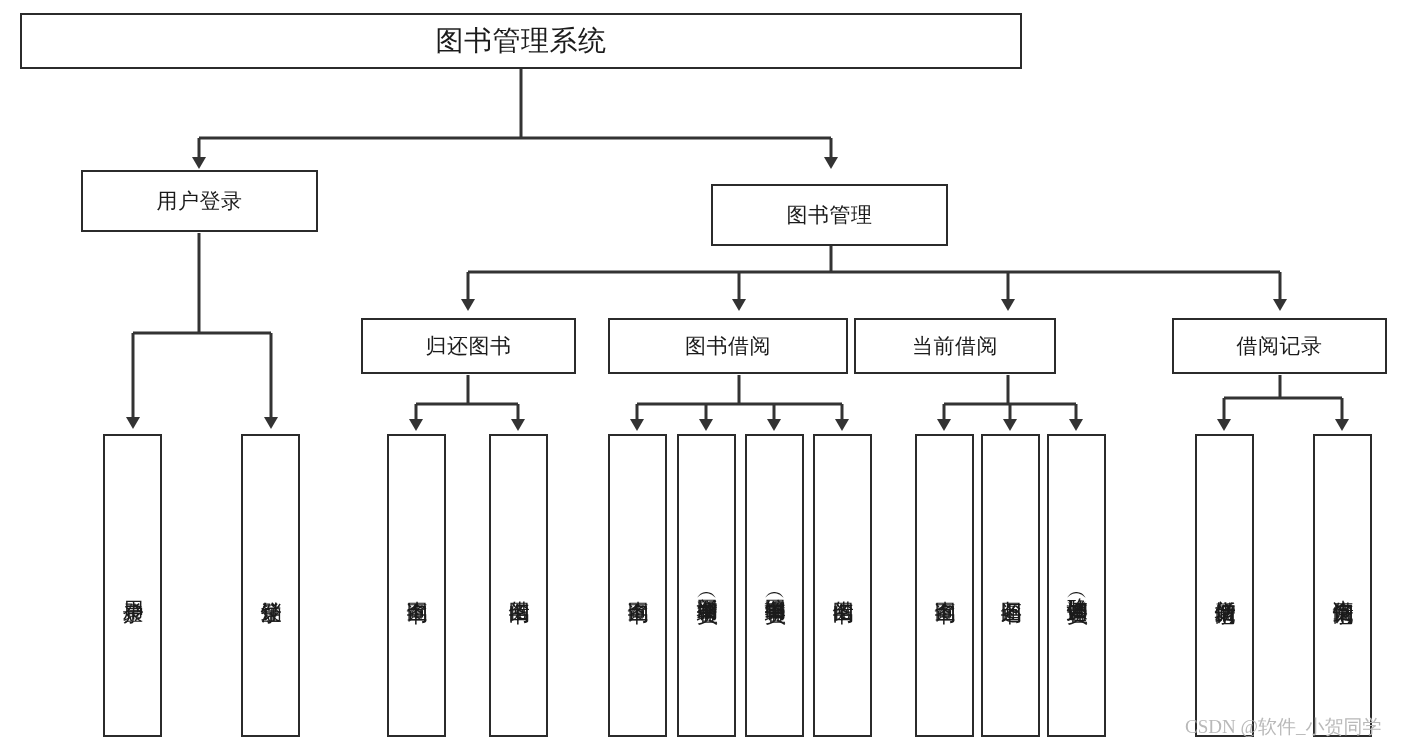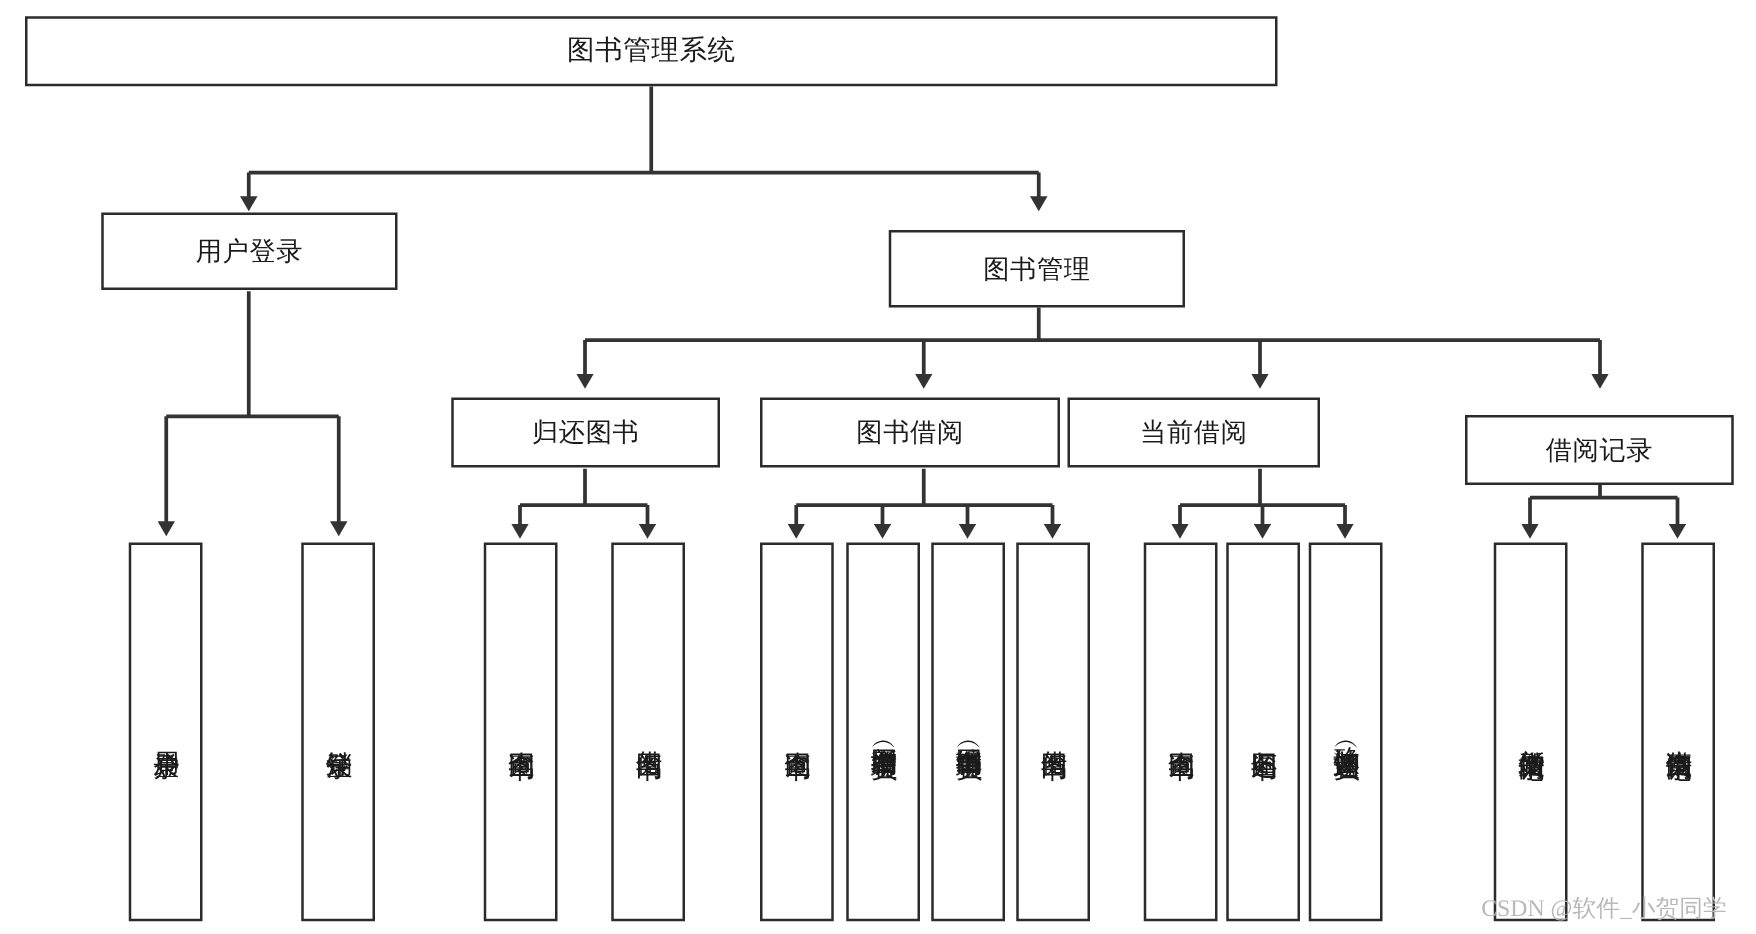--- a/index.html
+++ b/index.html
@@ -39,21 +39,21 @@
     display: block;
     text-align: center;
     line-height: 1.15;
     letter-spacing: 0.5px;
   }
   
   .node.horiz .label {
     writing-mode: horizontal-tb;
     font-size: 21px;
   }
-  .node.root .label { font-size: 22px; }
+  .node.root .label { font-size: 28px; }
   
   .node.vert {
     align-items: center;
     justify-content: center;
     padding: 6px 2px;
   }
   .node.vert .label {
     writing-mode: vertical-rl;
     text-orientation: upright;
     font-size: 21px;
@@ -147,21 +147,21 @@
   </div>
 
   <div class="node horiz" style="left:608px; top:318px; width:240px; height:56px;">
     <span class="label">图书借阅</span>
   </div>
 
   <div class="node horiz" style="left:854px; top:318px; width:202px; height:56px;">
     <span class="label">当前借阅</span>
   </div>
 
-  <div class="node horiz" style="left:1172px; top:332px; width:215px; height:56px;">
+  <div class="node horiz" style="left:1172px; top:318px; width:215px; height:56px;">
     <span class="label">借阅记录</span>
   </div>
 
   <div class="node vert" style="left:103px; top:434px; width:59px; height:303px;">
     <span class="label">用户登录</span>
   </div>
 
   <div class="node vert" style="left:241px; top:434px; width:59px; height:303px;">
     <span class="label">注销登录</span>
   </div>

